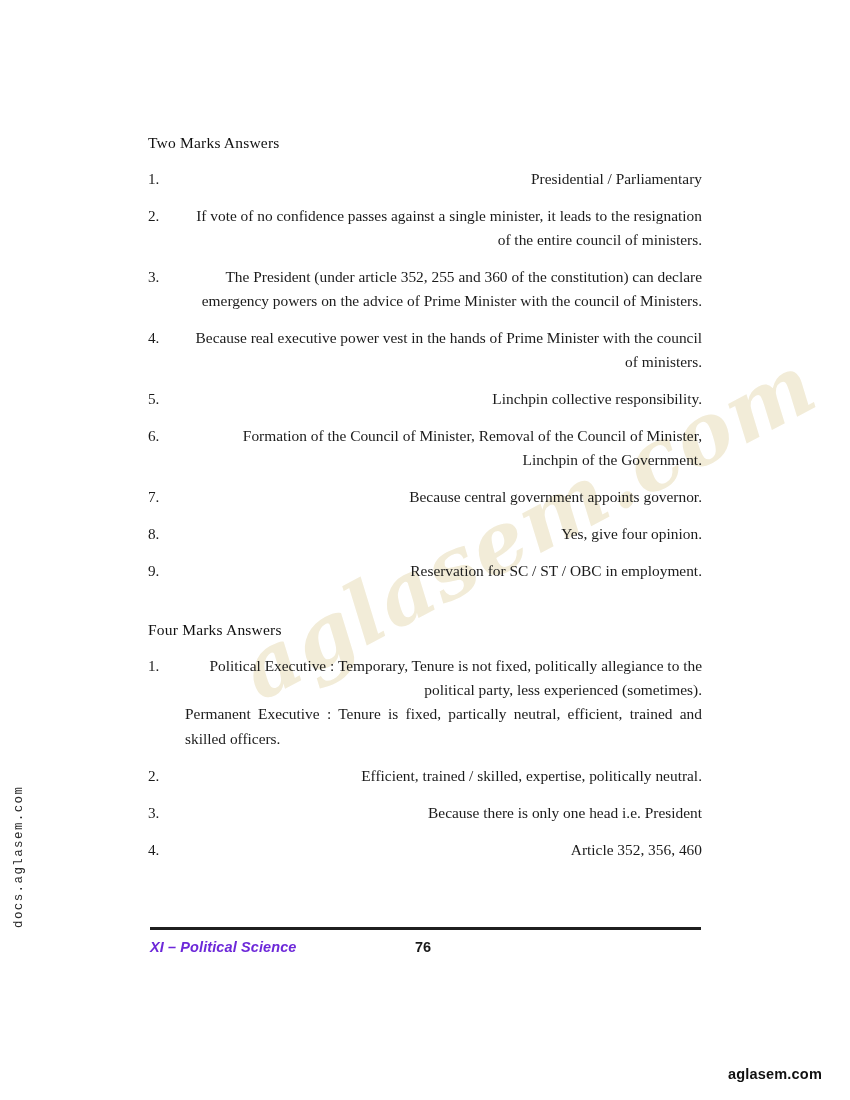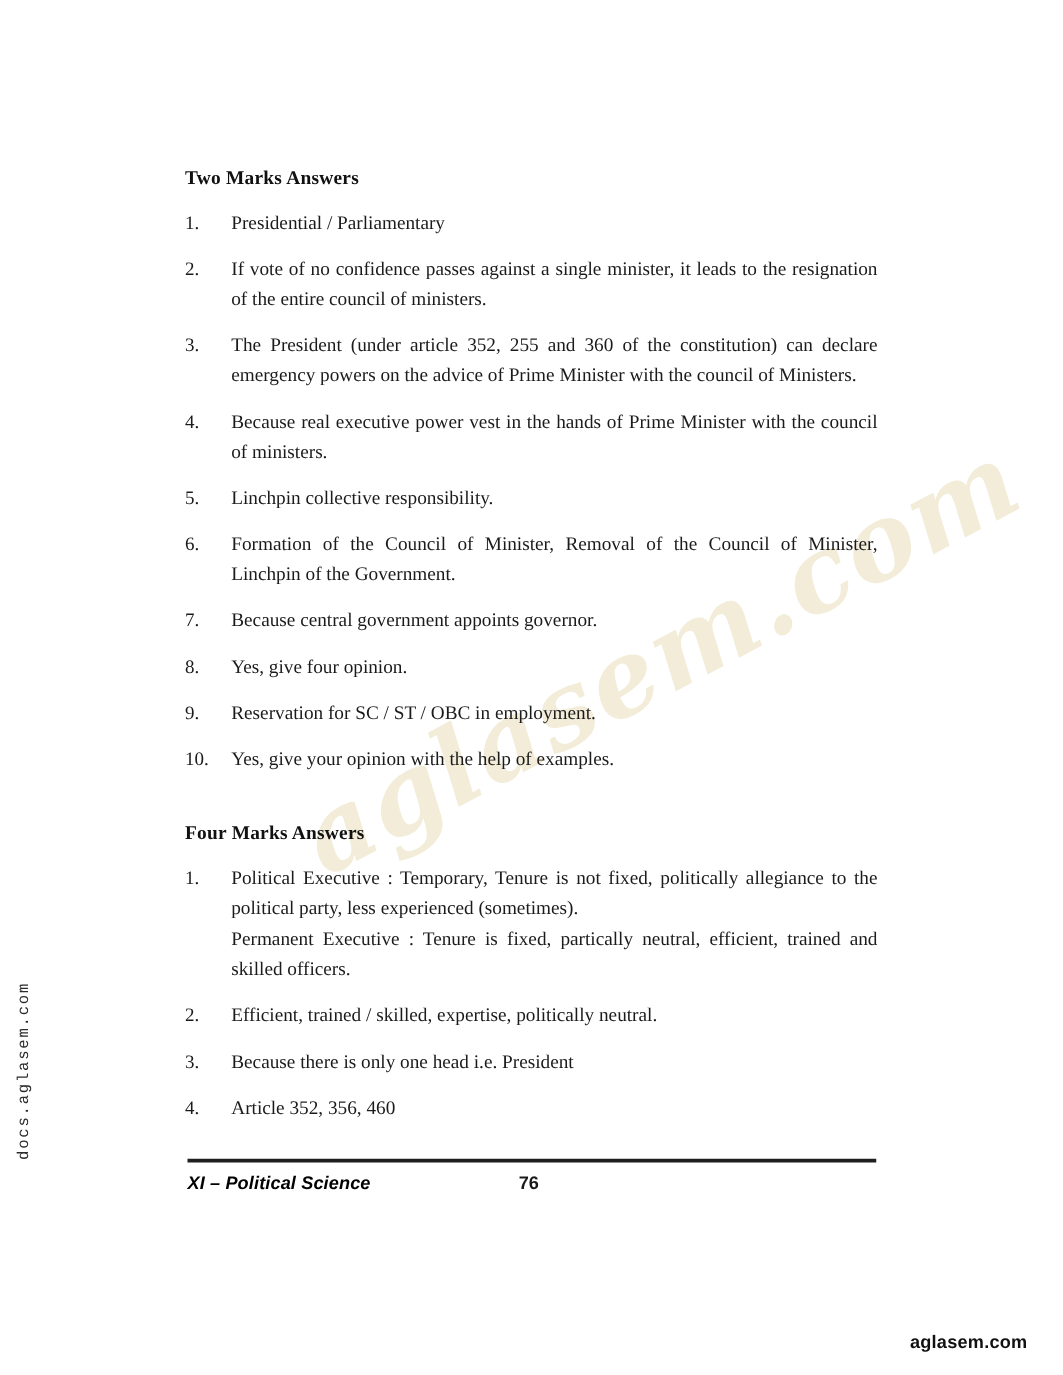--- a/index.html
+++ b/index.html
@@ -57,21 +57,21 @@
 
   .content {
     position: absolute;
     left: 148px;
     top: 134px;
     width: 554px;
   }
 
   .section-heading {
     font-family: "Liberation Serif", "DejaVu Serif", serif;
-    font-weight: bold;
+    font-weight: normal;
     font-size: 15.5px;
     letter-spacing: 0.2px;
     margin: 0 0 15px 0;
     color: #111111;
   }
   .section-heading.second {
     margin-top: 38px;
   }
 
   ol.answers {
@@ -92,20 +92,21 @@
     position: absolute;
     left: 0;
     top: 0;
     width: 30px;
     text-align: left;
     font-size: 15.2px;
     color: #1b1b1b;
   }
   ol.answers > li .body {
     display: block;
+    text-align: right;
   }
   ol.answers > li.nojustify {
     text-align: left;
   }
 
   
   .footer {
     position: absolute;
     left: 150px;
     top: 927px;
@@ -122,21 +123,21 @@
     margin-top: 9px;
   }
   .footer .course {
     position: absolute;
     left: 0;
     top: 0;
     font-family: "Liberation Sans", "DejaVu Sans", sans-serif;
     font-style: italic;
     font-weight: bold;
     font-size: 14.5px;
-    color: #000000;
+    color: #6d28d9;
     letter-spacing: 0.1px;
   }
   .footer .pageno {
     position: absolute;
     left: 265px;
     top: 0;
     font-family: "Liberation Sans", "DejaVu Sans", sans-serif;
     font-weight: bold;
     font-size: 14.5px;
     color: #1a1a1a;
@@ -222,24 +223,20 @@
         <span class="body">Because central government appoints governor.</span>
       </li>
       <li class="nojustify">
         <span class="num">8.</span>
         <span class="body">Yes, give four opinion.</span>
       </li>
       <li class="nojustify">
         <span class="num">9.</span>
         <span class="body">Reservation for SC / ST / OBC in employment.</span>
       </li>
-      <li class="nojustify">
-        <span class="num">10.</span>
-        <span class="body">Yes, give your opinion with the help of examples.</span>
-      </li>
     </ol>
 
     <h2 class="section-heading second">Four Marks Answers</h2>
 
     <ol class="answers">
       <li>
         <span class="num">1.</span>
         <span class="body">Political Executive : Temporary, Tenure is not fixed, politically allegiance to the political party, less experienced (sometimes).</span>
         <span class="cont">Permanent Executive : Tenure is fixed, partically neutral, efficient, trained and skilled officers.</span>
       </li>

